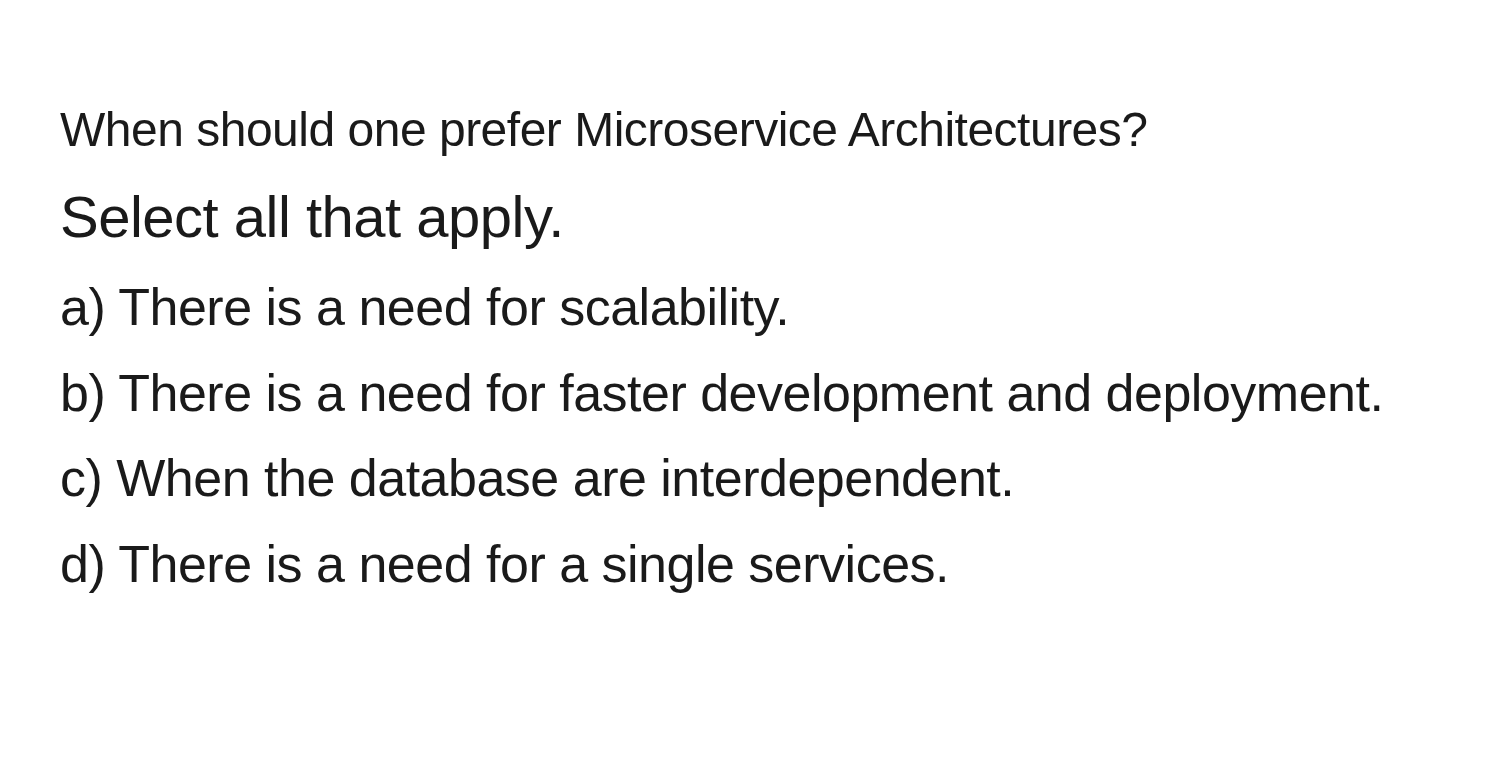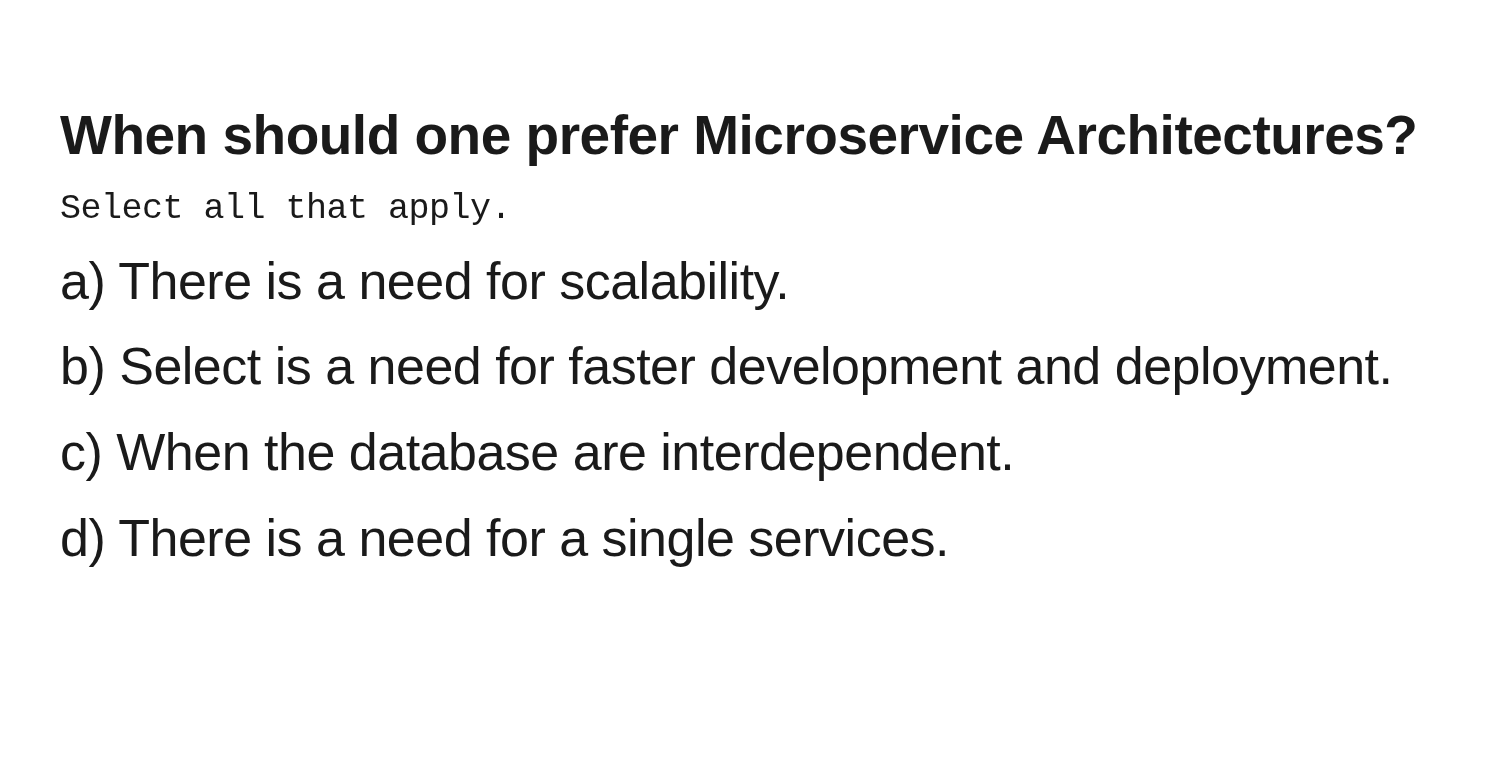--- a/index.html
+++ b/index.html
@@ -9,31 +9,30 @@
     }
     body {
       width: 1500px;
       height: 776px;
       background: #ffffff;
       font-family: -apple-system, BlinkMacSystemFont, "Segoe UI", Helvetica, Arial, sans-serif;
       padding: 90px 60px 60px 60px;
       color: #1a1a1a;
     }
     .question-text {
-      font-size: 55px;
+      font-size: 48px;
       line-height: 1.65;
-      font-weight: 700;
+      font-weight: 400;
       letter-spacing: -0.5px;
     }
     .instruction-text {
-      font-size: 35px;
+      font-size: 58px;
       line-height: 1.65;
       font-weight: 400;
       letter-spacing: -0.5px;
-      font-family: Liberation Mono, monospace;
     }
     .option {
       font-size: 52px;
       line-height: 1.65;
       font-weight: 400;
       letter-spacing: -0.5px;
     }
     .option-marker {
       display: inline;
     }
@@ -49,21 +48,21 @@
 
 <div class="option">
   <span class="option-marker">a)</span>
   <span> </span>
   <span class="option-text">There is a need for scalability.</span>
 </div>
 
 <div class="option">
   <span class="option-marker">b)</span>
   <span> </span>
-  <span class="option-text">Select is a need for faster development and deployment.</span>
+  <span class="option-text">There is a need for faster development and deployment.</span>
 </div>
 
 <div class="option">
   <span class="option-marker">c)</span>
   <span> </span>
   <span class="option-text">When the database are interdependent.</span>
 </div>
 
 <div class="option">
   <span class="option-marker">d)</span>

